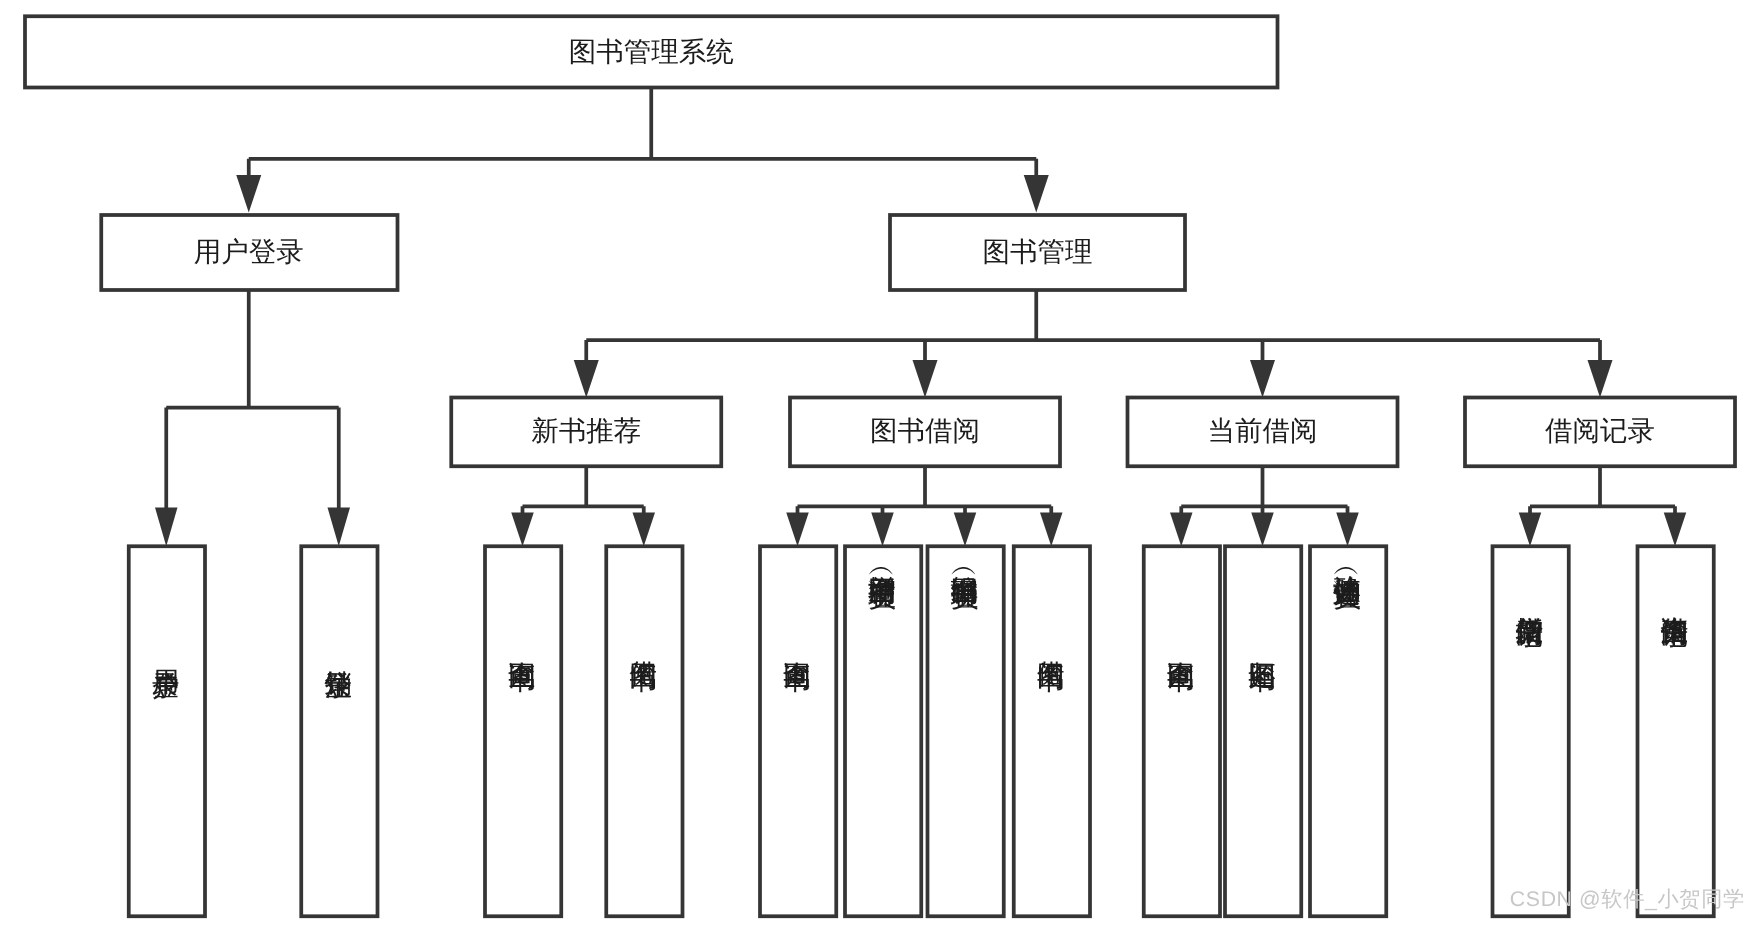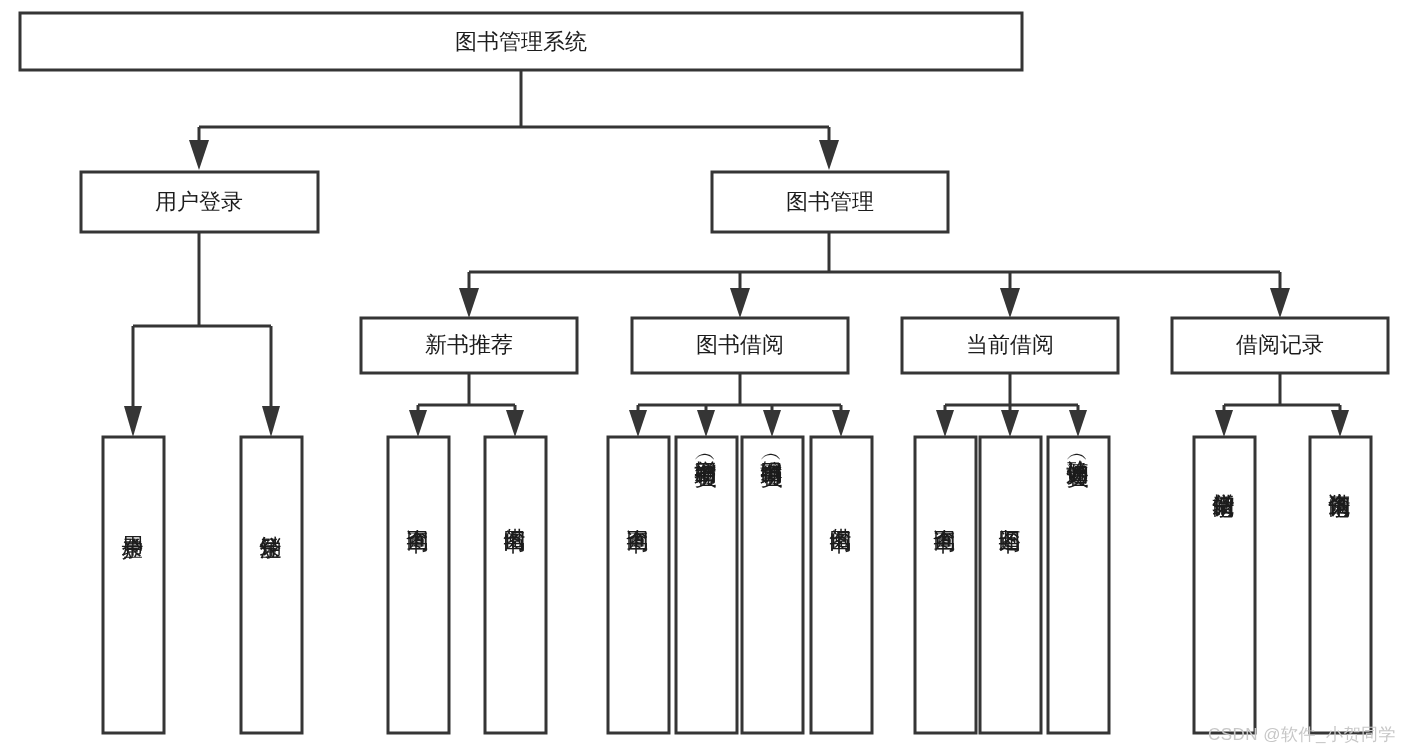--- a/index.html
+++ b/index.html
@@ -55,21 +55,21 @@
     fill: #1c1c1c;
     writing-mode: vertical-rl;
     text-orientation: upright;
     glyph-orientation-vertical: 0;
     letter-spacing: 1px;
     text-anchor: middle;
   }
   .watermark {
     position: absolute;
     right: 9px;
-    bottom: 1px;
+    bottom: 16px;
     font-family: "Liberation Sans", "DejaVu Sans", sans-serif;
     font-size: 17px;
     color: #c7c7c7;
     white-space: nowrap;
     user-select: none;
     letter-spacing: 0.5px;
   }
 </style>
 </head>
 <body>

